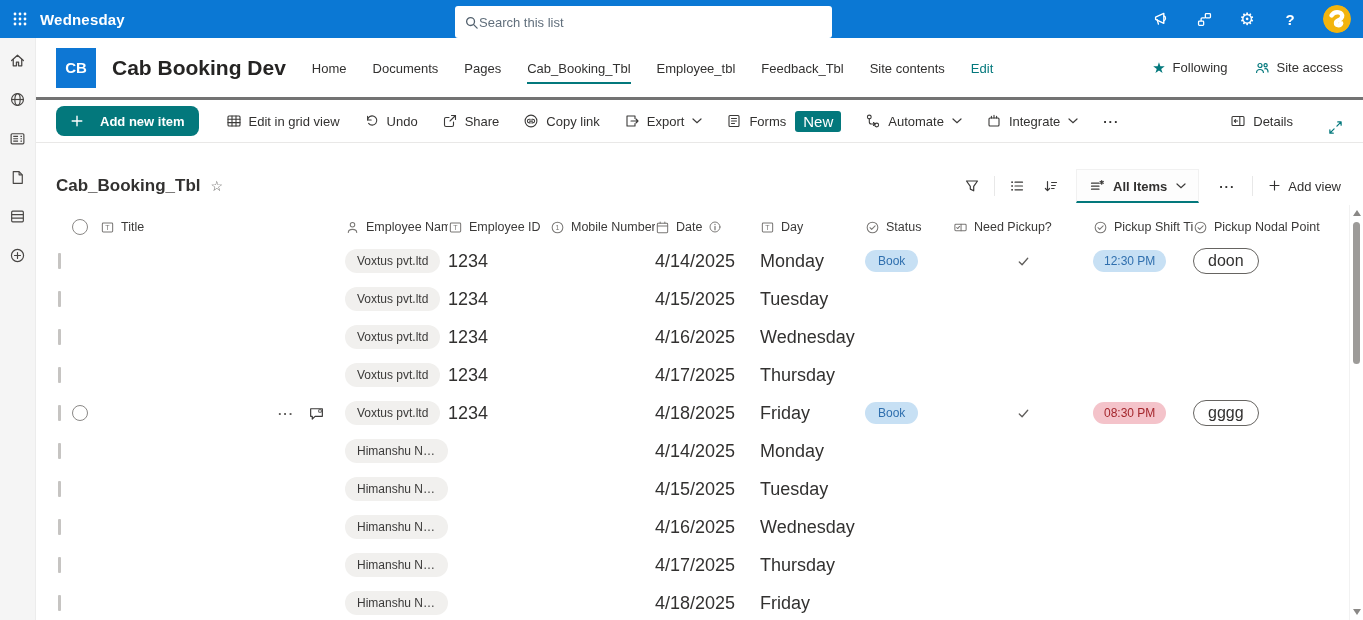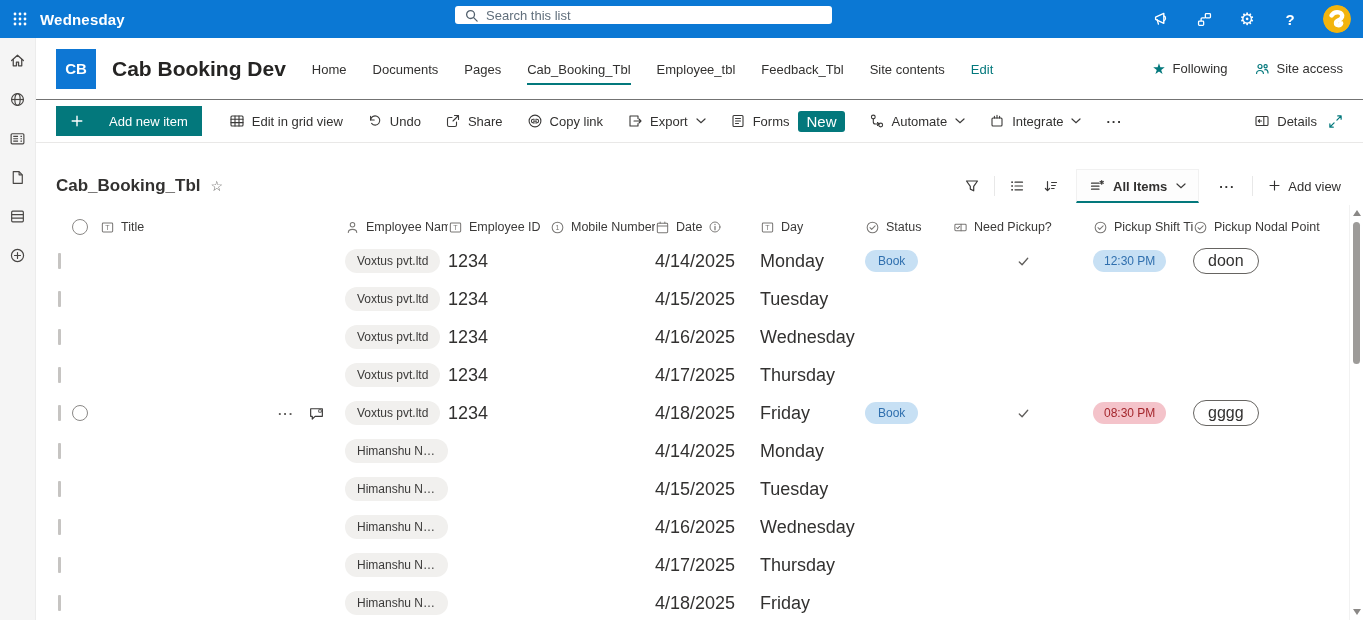--- a/index.html
+++ b/index.html
@@ -9,56 +9,56 @@
   }
   *{box-sizing:border-box;margin:0;padding:0}
   html,body{width:1363px;height:620px;overflow:hidden;background:#fff;
     font-family:"Liberation Sans","DejaVu Sans",sans-serif;color:var(--text);font-size:13px}
   .icon svg{display:block}
   
   .topbar{position:relative;height:38px;background:var(--topbar_bg);display:flex;align-items:center;color:#fff}
   .waffle{width:40px;height:38px;display:flex;align-items:center;justify-content:center;cursor:pointer}
   .brand{font-weight:bold;font-size:15px;letter-spacing:.2px}
   .searchbox{position:absolute;left:455px;top:6px;width:377px;height:14px;background:#fff;border-radius:3px;
-    display:flex;align-items:center;padding:9px 9px;gap:7px;color:#53616e}
+    display:flex;align-items:center;padding:16px 9px;color:#53616e}
   .searchbox input{border:none;outline:none;flex:1;font-size:13px;font-family:inherit;color:#3b3a39;background:transparent}
   .searchbox input::placeholder{color:#616f7c}
   .top-icons{margin-left:auto;display:flex;align-items:center;gap:23px;padding-right:12px}
   .top-icon{color:#fff;cursor:pointer;display:flex;align-items:center;justify-content:center;width:20px;height:20px}
   .gear-glyph{font-size:17px;line-height:1}
   .help-glyph{font-size:15px;font-weight:bold}
   .avatar{width:28px;height:28px;border-radius:50%;overflow:hidden;cursor:pointer}
   
   .rail{position:absolute;left:0;top:38px;bottom:0;width:36px;background:#f5f5f5;border-right:1px solid #ececec;
     display:flex;flex-direction:column;align-items:center;padding-top:14px;gap:22px}
   .rail .icon{color:#484644;cursor:pointer}
   
   .main{margin-left:36px}
-  .site-header{height:62px;display:flex;align-items:center;padding:0 20px;border-bottom:1px solid #737373}
+  .site-header{height:62px;display:flex;align-items:center;padding:0 20px;border-bottom:3px solid #737373}
   .site-logo{width:40px;height:40px;background:#0e77d4;color:#fff;display:flex;align-items:center;justify-content:center;
     font-size:15px;font-weight:bold;cursor:pointer;flex:0 0 auto}
   .site-title{font-size:21px;font-weight:bold;color:#252423;margin:0 26px 0 16px;white-space:nowrap;cursor:pointer}
   .site-nav{display:flex;align-items:center;gap:26px;margin-top:2px}
   .nav-item{color:#323130;cursor:pointer;position:relative;white-space:nowrap}
   .nav-item.active::after{content:"";position:absolute;left:0;right:0;bottom:-8px;height:2.5px;background:var(--accent)}
   .nav-item.accent{color:var(--accent)}
   .header-right{margin-left:auto;display:flex;align-items:center;gap:26px}
   .hr-item{display:flex;align-items:center;gap:7px;cursor:pointer;color:#323130}
   .star-filled{color:var(--accent);font-size:15px;line-height:1}
   .people-icon{color:var(--accent)}
   
   .cmdbar{height:43px;display:flex;align-items:center;padding:0 20px;border-bottom:1px solid #e9e8e7;gap:6px}
-  .add-btn{display:flex;align-items:center;gap:25px;background:var(--accent);color:#fff;border:none;border-radius:0;
-    height:30px;padding:0 14px;font-size:13px;font-weight:normal;font-family:inherit;cursor:pointer;margin-right:12px}
+  .add-btn{display:flex;align-items:center;gap:16px;background:var(--accent);color:#fff;border:none;border-radius:8px;
+    height:30px;padding:0 14px;font-size:13px;font-weight:bold;font-family:inherit;cursor:pointer;margin-right:12px}
   .cmd-item{display:flex;align-items:center;gap:7px;padding:6px 9px;border-radius:3px;cursor:pointer;color:#323130;white-space:nowrap}
   .cmd-item .icon{color:#3b3a39}
   .badge-new{background:var(--badge_new_bg);color:#fff;font-size:15px;border-radius:3px;padding:2px 8px;margin-left:2px}
   .chev{color:#605e5c;display:flex;margin-left:1px}
   .cmd-overflow{padding:6px 10px;cursor:pointer;color:#323130;letter-spacing:1px;font-weight:bold}
-  .cmd-right{margin-left:auto;display:flex;align-items:center;gap:2px}
+  .cmd-right{margin-left:auto;display:flex;align-items:flex-end;gap:26px}
   
   .list-area{padding:0 14px 0 20px;position:relative}
   .list-title-row{margin-top:26px;display:flex;align-items:center;height:34px}
   .list-title{font-size:17px;font-weight:bold;cursor:pointer}
   .title-star{color:#605e5c;font-size:14px;margin-left:10px;cursor:pointer}
   .view-toolbar{margin-left:auto;display:flex;align-items:center;gap:4px}
   .vt-icon{padding:7px;color:#3b3a39;cursor:pointer;display:flex}
   .vsep{width:1px;height:20px;background:#e8e8e8;margin:0 3px}
   .view-pill{display:flex;align-items:center;gap:8px;padding:8px 12px 7px;background:#fdfdfd;border:1px solid #f1f1f1;
     border-bottom:2.5px solid var(--accent);cursor:pointer;margin:0 6px;color:#323130;font-weight:bold;font-size:13px}

